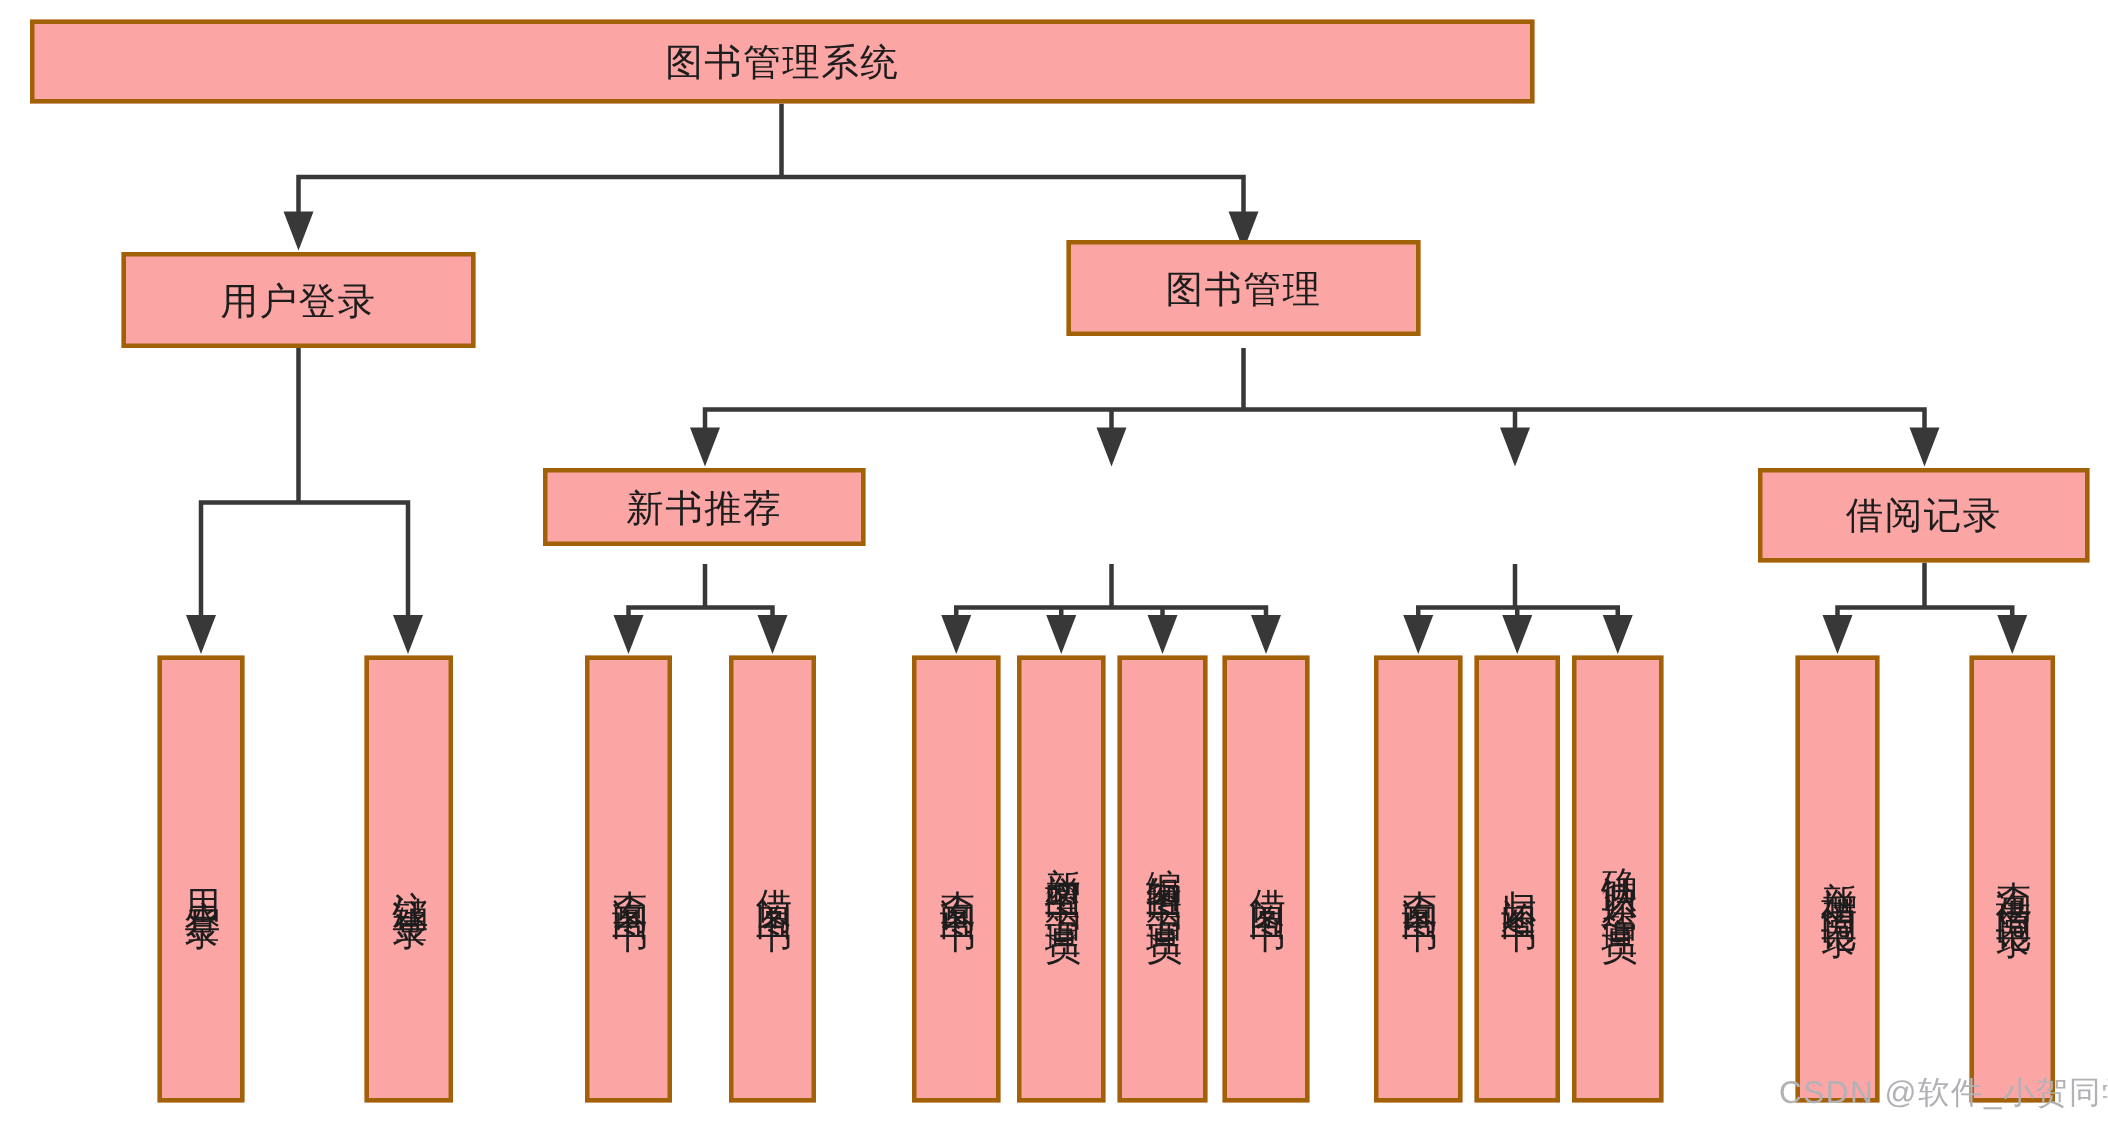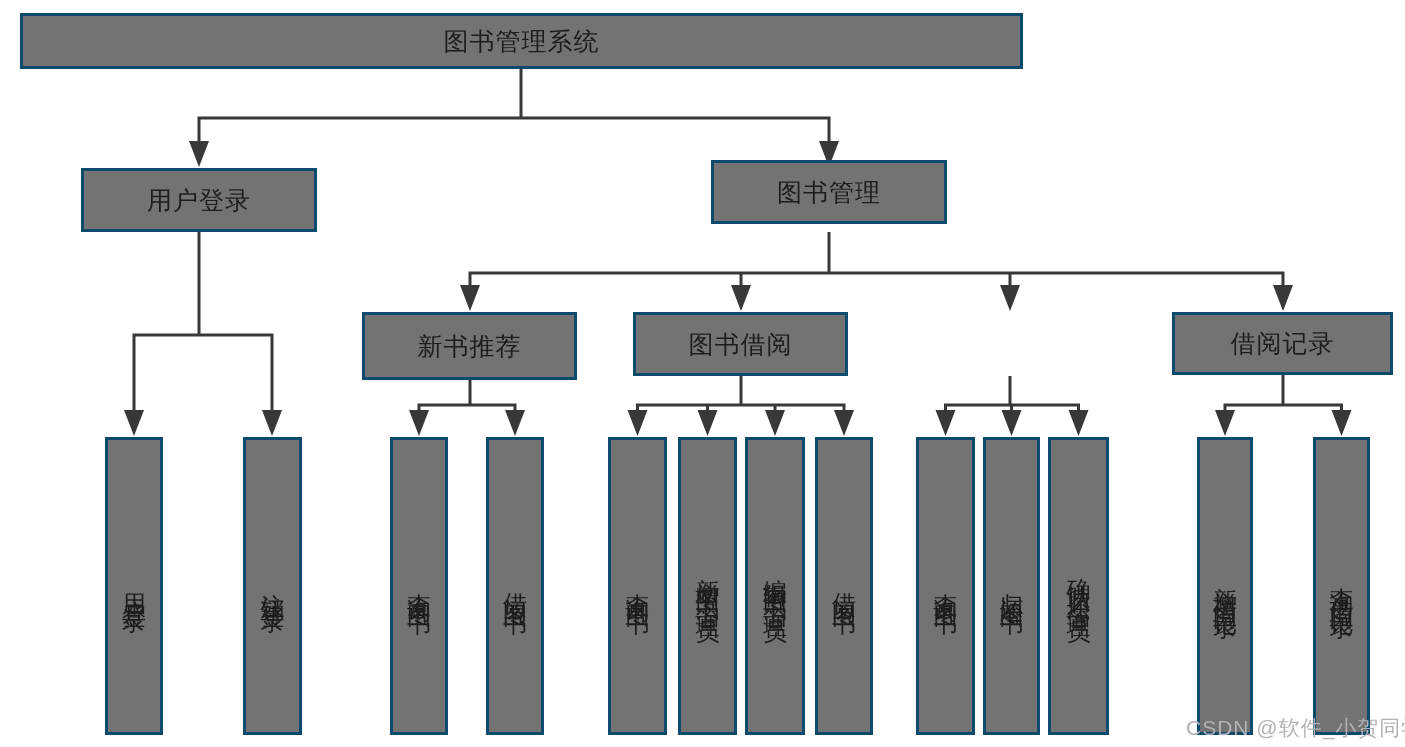--- a/index.html
+++ b/index.html
@@ -7,22 +7,22 @@
     position: relative;
     width: 1405px;
     height: 747px;
     background: #ffffff;
     overflow: hidden;
     font-family: "Liberation Sans", "DejaVu Sans", sans-serif;
   }
   .node {
     position: absolute;
     box-sizing: border-box;
-    background: #737373;
-    border: 3px solid #0c4a6e;
+    background: #fca5a5;
+    border: 3px solid #a16207;
     display: flex;
     align-items: center;
     justify-content: center;
     color: #1d1d1d;
     font-size: 25px;
     letter-spacing: 1px;
     z-index: 2;
     white-space: nowrap;
   }
   .node.vertical {
@@ -108,22 +108,21 @@
       M1068.5 410 L1088.5 410 L1078.5 436 Z
       M1215 410 L1235 410 L1225 436 Z
       M1331.5 410 L1351.5 410 L1341.5 436 Z"></path>
   </svg>
 
   <div class="node" style="left:20px; top:13px; width:1003px; height:56px;">图书管理系统</div>
 
   <div class="node" style="left:81px; top:168px; width:236px; height:64px;">用户登录</div>
   <div class="node" style="left:711px; top:160px; width:236px; height:64px;">图书管理</div>
 
-  <div class="node" style="left:362px; top:312px; width:215px; height:68px;">新书推荐</div>
-  <div class="node" style="left:633px; top:312px; width:215px; height:64px;">图书借阅</div>
+  <div class="node" style="left:362px; top:312px; width:215px; height:52px;">新书推荐</div>
   <div class="node" style="left:1172px; top:312px; width:221px; height:63px;">借阅记录</div>
 
   <div class="node vertical" style="left:105px; top:437px; width:58px; height:298px;">用户登录</div>
   <div class="node vertical" style="left:243px; top:437px; width:59px; height:298px;">注销登录</div>
 
   <div class="node vertical" style="left:390px; top:437px; width:58px; height:298px;">查询图书</div>
   <div class="node vertical" style="left:486px; top:437px; width:58px; height:298px;">借阅图书</div>
 
   <div class="node vertical" style="left:608px; top:437px; width:59px; height:298px;">查询图书</div>
   <div class="node vertical" style="left:678px; top:437px; width:59px; height:298px;">新增图书（管理员）</div>

